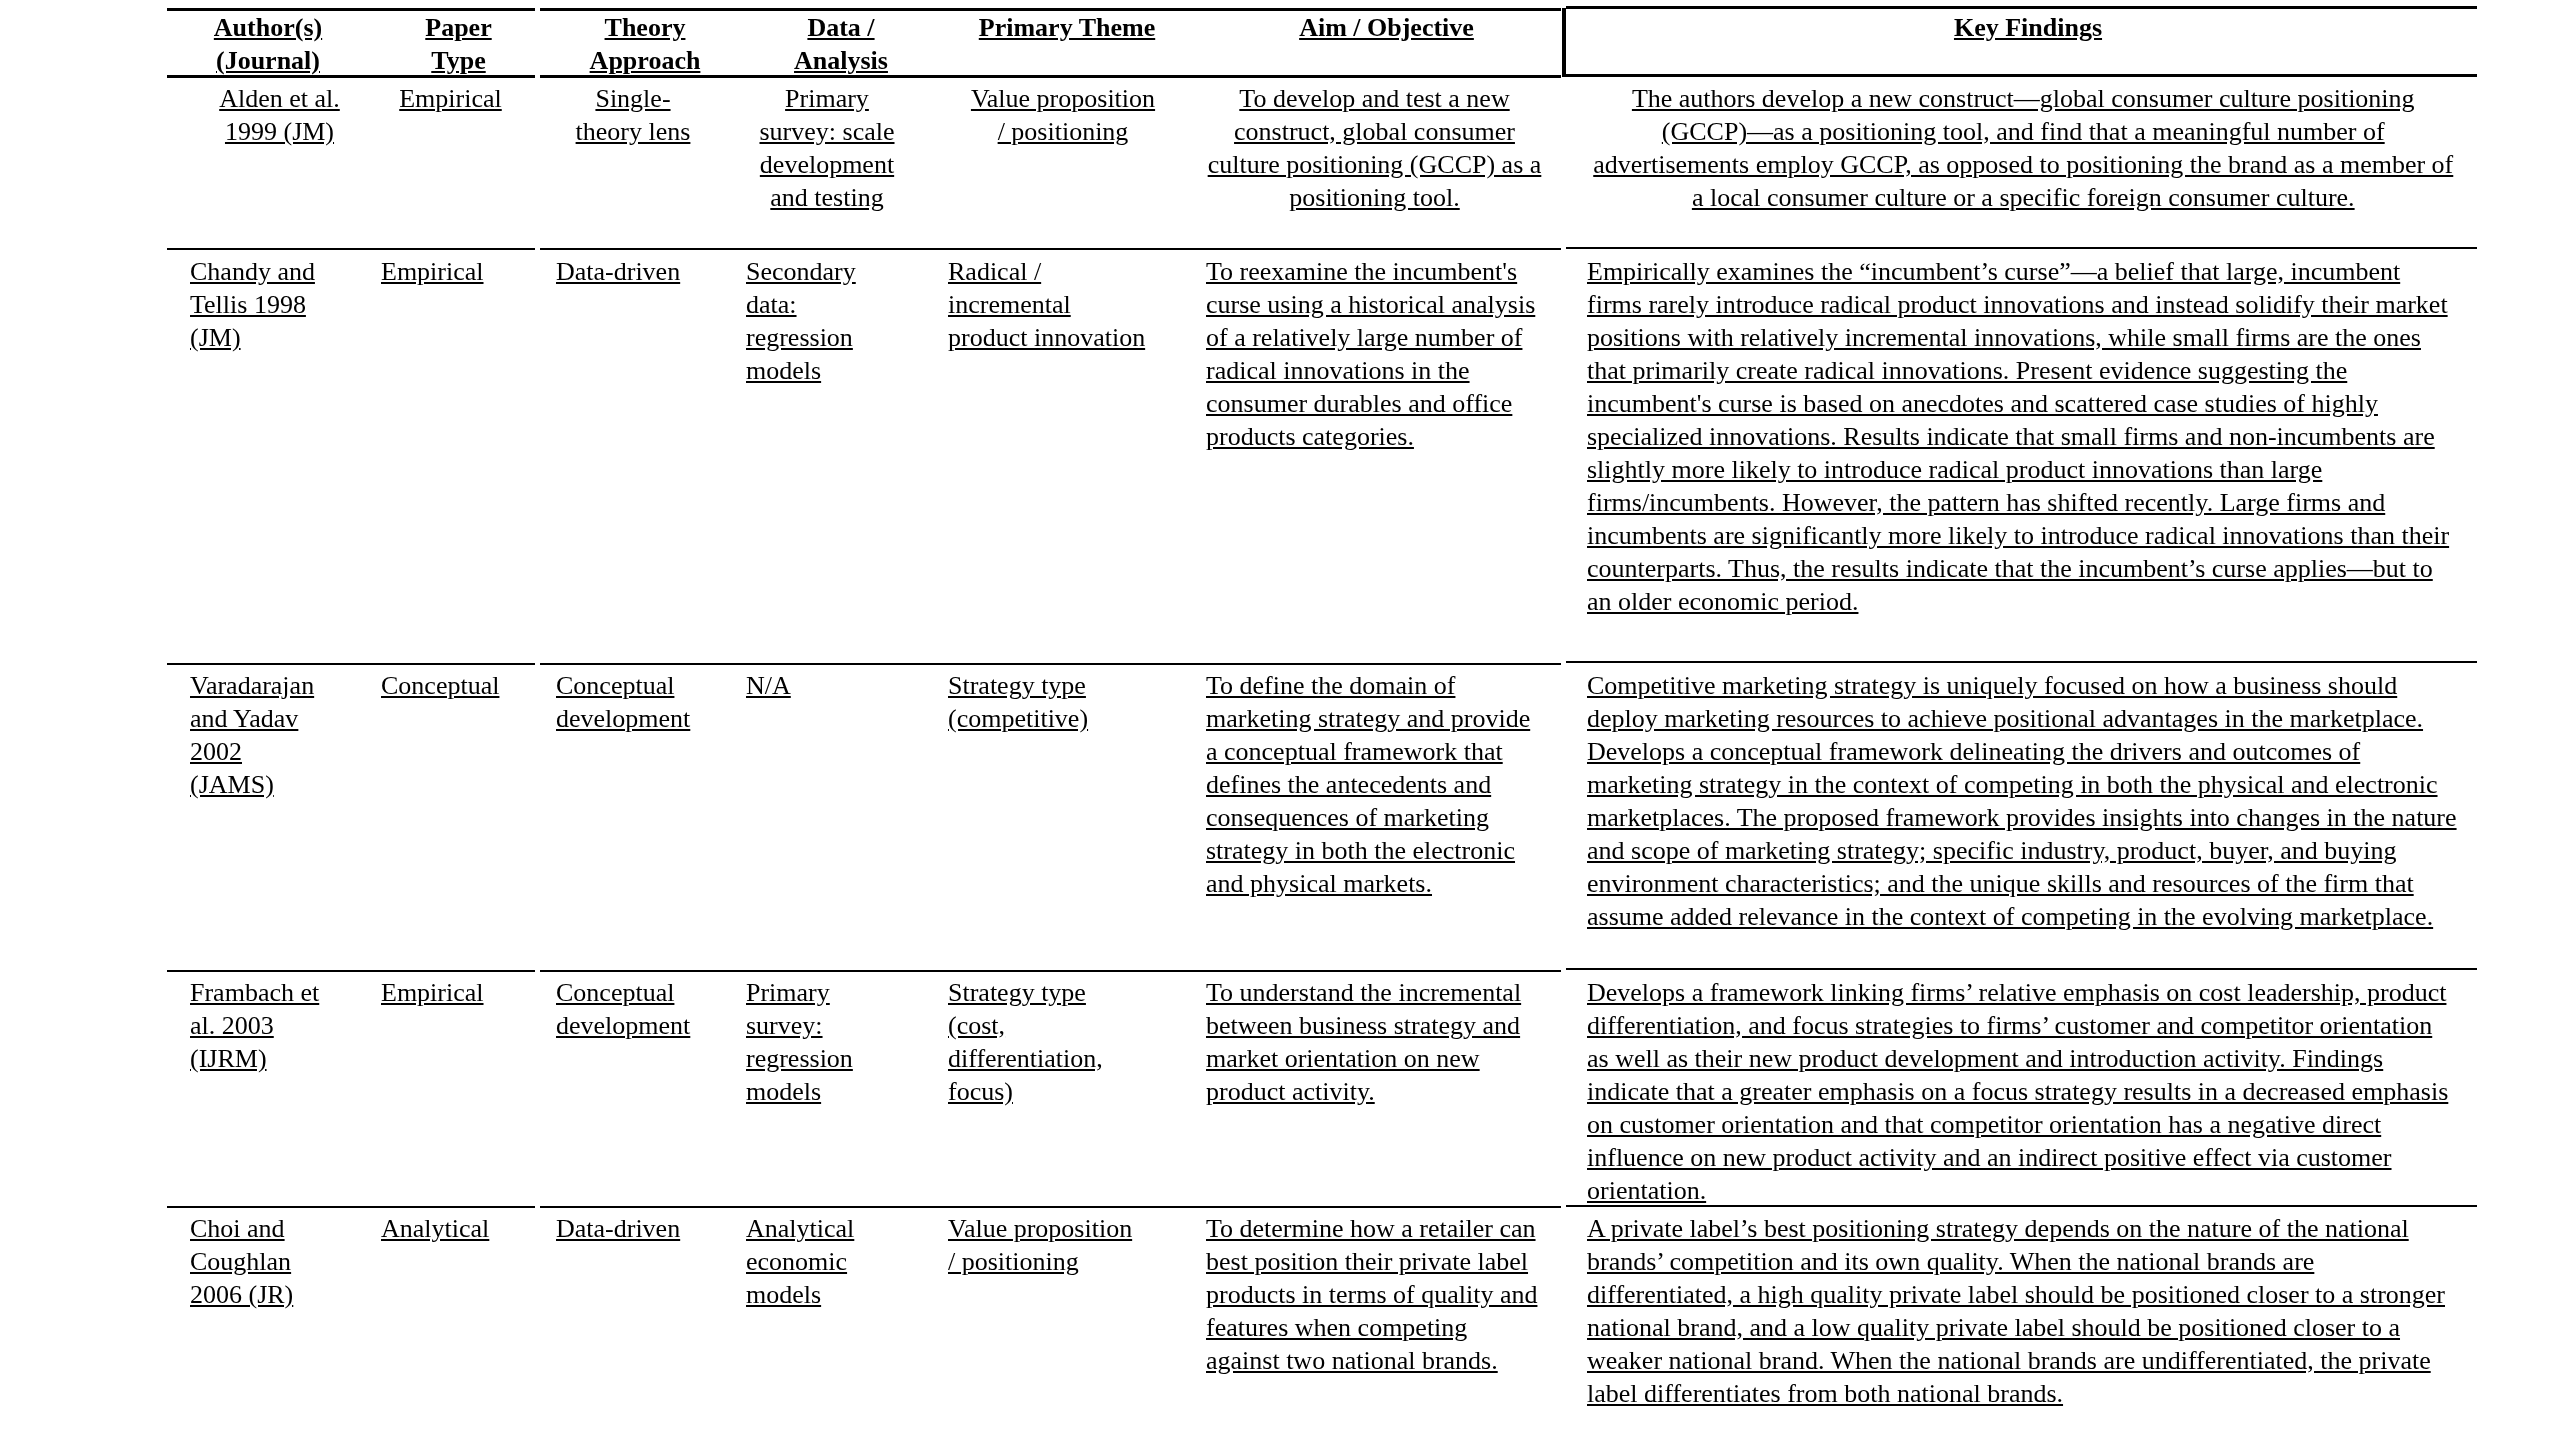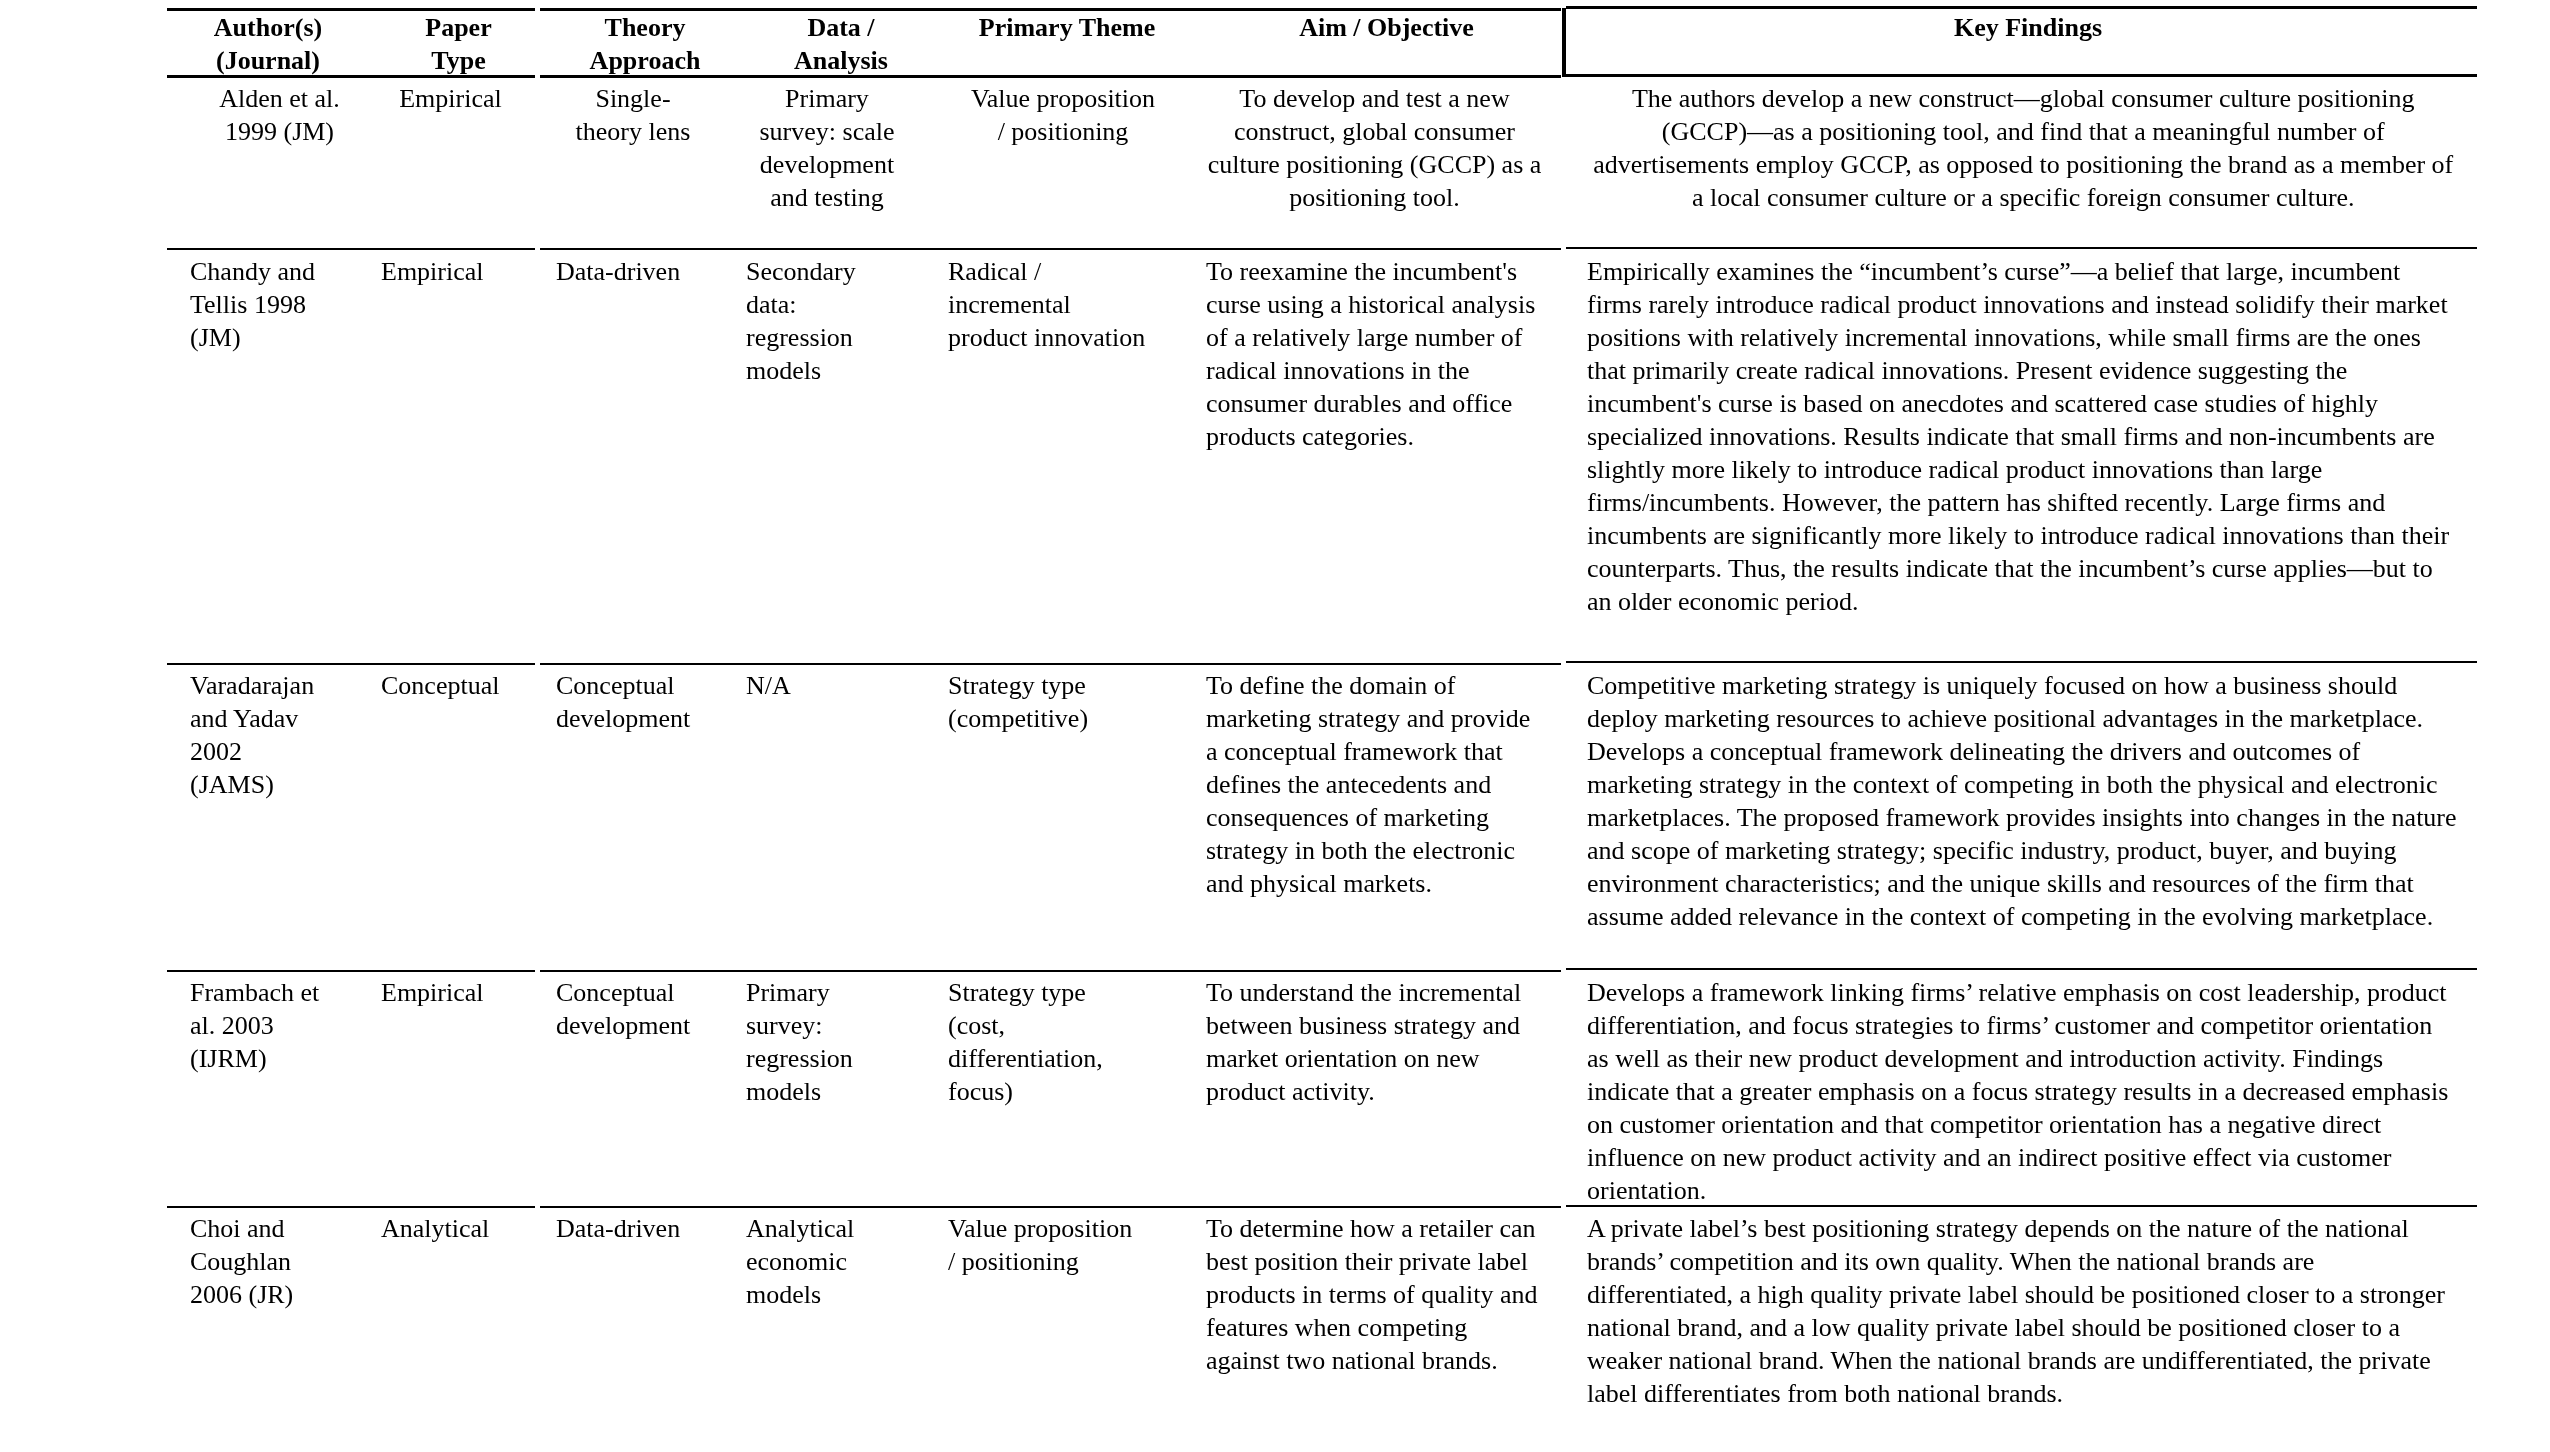--- a/index.html
+++ b/index.html
@@ -27,20 +27,21 @@
   col.c5 { width: 254px; }
   col.c6 { width: 385px; }
   col.c7 { width: 898px; }
   th, td {
     vertical-align: top;
     font-size: 26px;
     line-height: 33px;
     white-space: pre-line;
     padding: 0;
     font-weight: normal;
+    text-decoration: underline;
   }
   th {
     font-weight: bold;
     text-align: center;
     padding-top: 3.2px;
   }
   td { padding-top: 4.8px; }
   td:nth-child(1) { padding-left: 23px; padding-right: 0; }
   td:nth-child(2) { padding-left: 12px; padding-right: 28px; margin-top: 16px; }
   td:nth-child(3) { padding-left: 8px; padding-right: 32px; }

